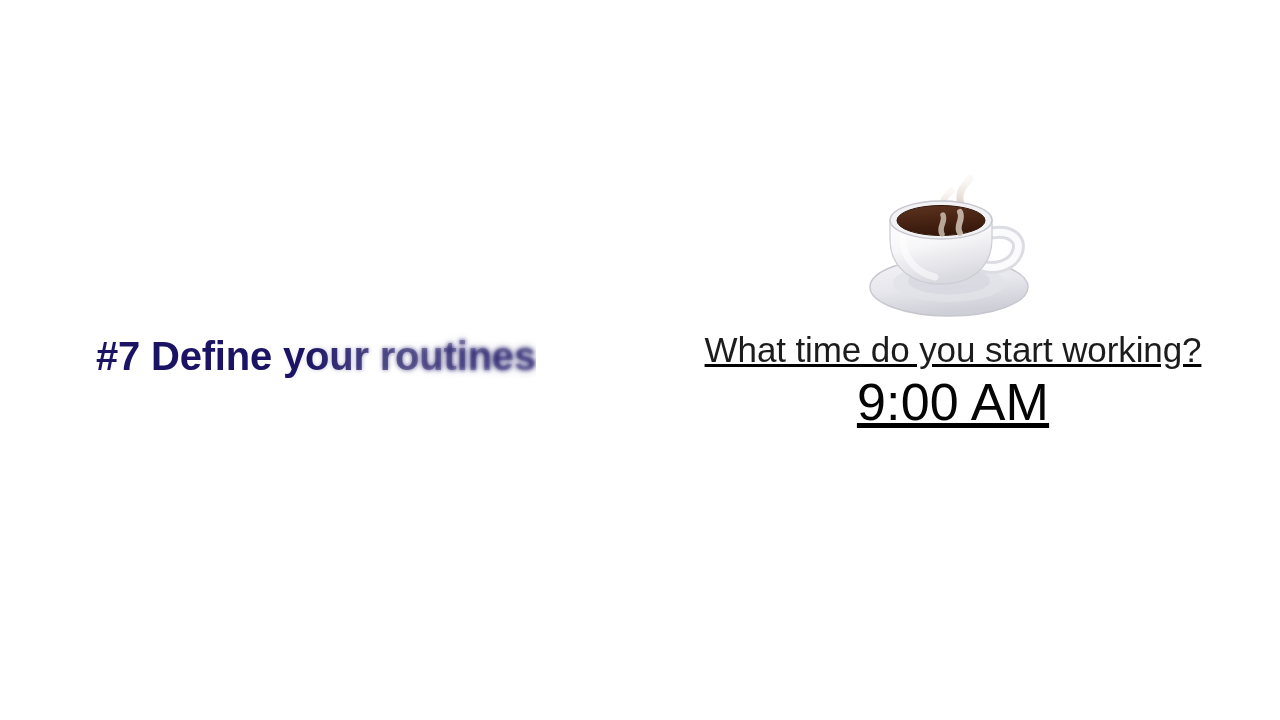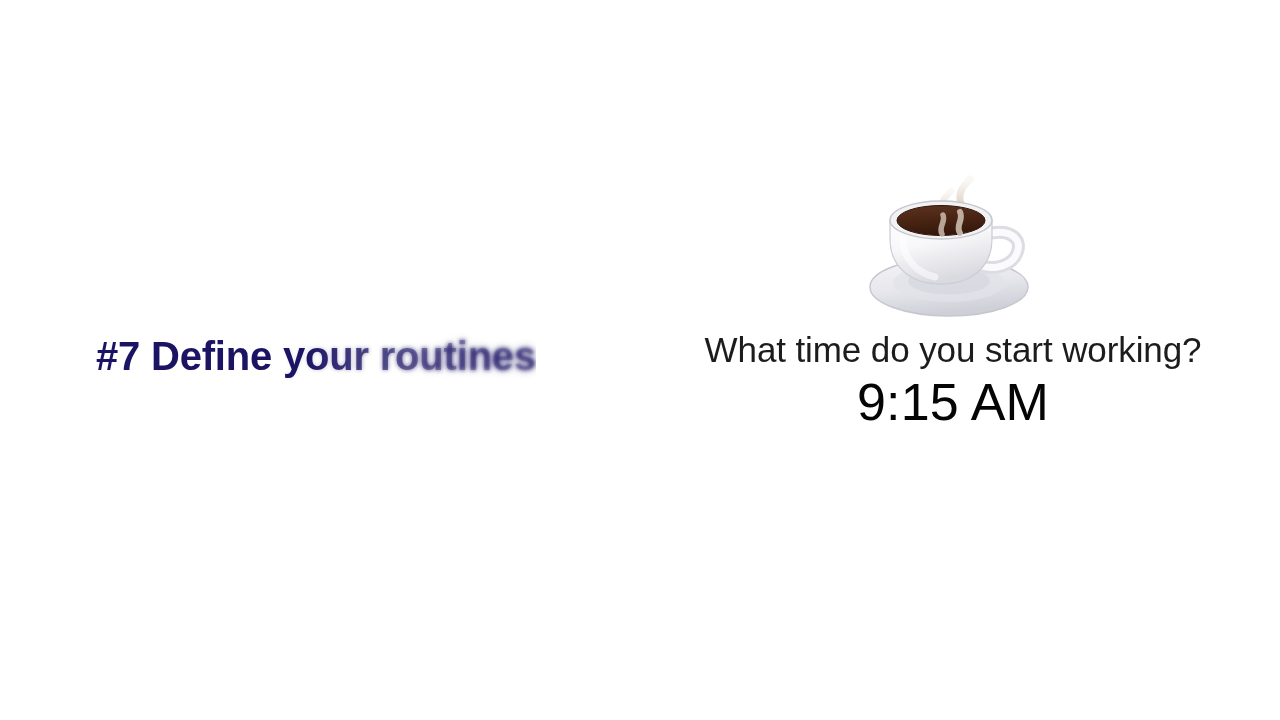--- a/index.html
+++ b/index.html
@@ -87,20 +87,21 @@
         rgba(0,0,0,1) 100%);
   }
 
   
   .answer-panel {
     position: absolute;
     left: 653px;
     top: 163px;
     width: 600px;
     text-align: center;
+    text-decoration: underline;
   }
   .emoji-wrap {
     width: 600px;
     height: 158px;
     display: flex;
     align-items: center;
     justify-content: center;
   }
   .emoji-wrap svg {
     display: block;
@@ -188,16 +189,16 @@
 
         <path d="M93 70 C 88 62, 97 57, 93 49" fill="none" stroke="#cbbcae" stroke-width="6" stroke-linecap="round" opacity="0.9"></path>
         <path d="M75 71 C 71 64, 79 59, 76 52" fill="none" stroke="#cbbcae" stroke-width="5.5" stroke-linecap="round" opacity="0.85"></path>
 
         <path d="M36 75 C 36 96, 50 110, 68 114" fill="none" stroke="#ffffff" stroke-width="7" stroke-linecap="round" opacity="0.55"></path>
       </svg>
     </div>
 
     <div class="question-text">What time do you start working?</div>
 
-    <div class="answer-text">9:15 AM</div>
+    <div class="answer-text">9:00 AM</div>
 
   </div>
 </div>
 
 </body></html>

